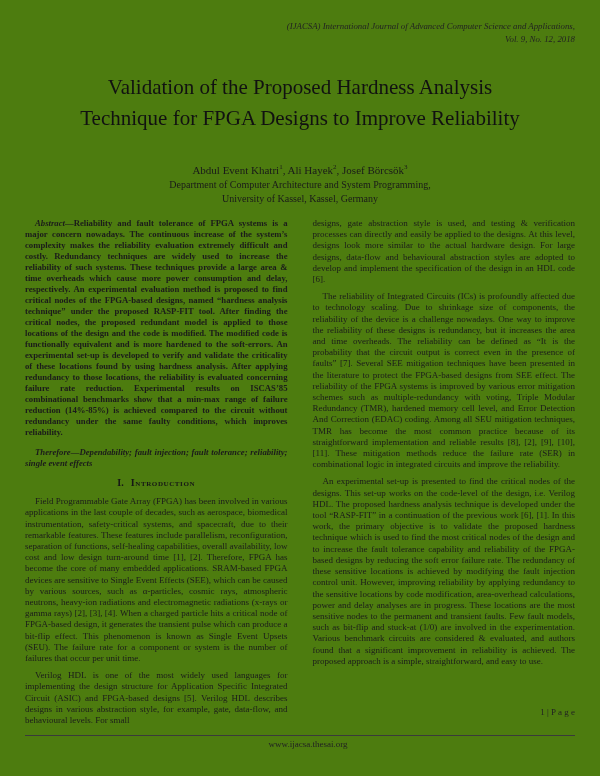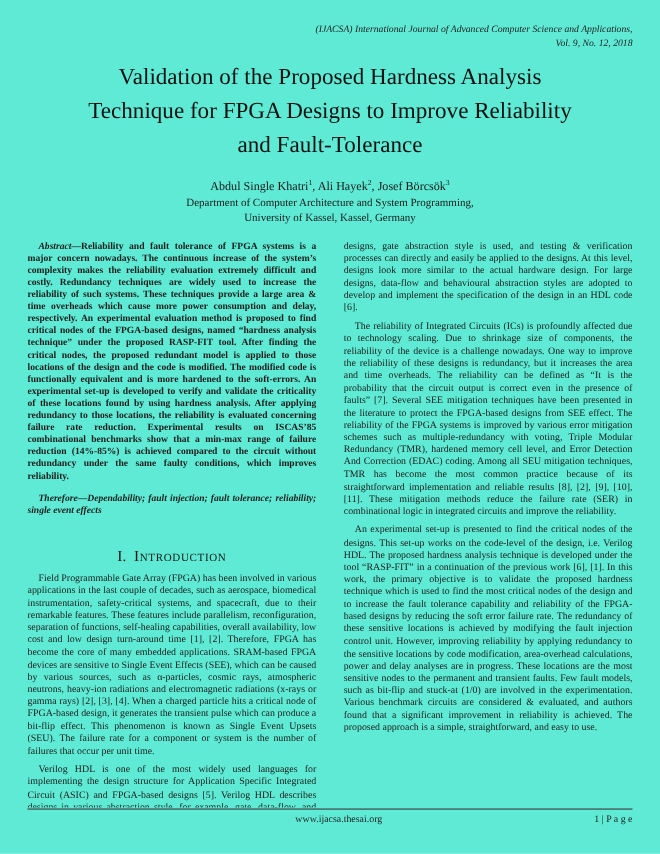--- a/index.html
+++ b/index.html
@@ -6,36 +6,36 @@
   body {
     width: 600px; height: 776px;
     background: #ffffff;
     font-family: "Liberation Serif", serif;
     color: #1c1c1c;
     -webkit-font-smoothing: antialiased;
   }
   .page {
     position: relative;
     width: 600px; height: 776px;
-    background: #5eead4;
+    background: #4d7c0f;
     overflow: hidden;
   }
   .journal-header {
     position: absolute;
     top: 20px; right: 25px;
     text-align: right;
     font-style: italic;
     font-size: 8.8px;
     line-height: 12.5px;
     color: #222;
   }
   .paper-title {
     position: absolute;
     top: 54px; left: 40px; right: 40px;
-    margin: 0;
+    margin: 18px;
     text-align: center;
     font-size: 21px;
     line-height: 31px;
     font-weight: normal;
     color: #111;
   }
   .authors-block {
     position: absolute;
     top: 163px; left: 0; right: 0;
     text-align: center;
@@ -80,24 +80,25 @@
   .keywords-para {
     margin: 0;
     text-indent: 10px;
     font-weight: bold;
     font-style: italic;
     font-size: 8.7px;
     line-height: 11px;
   }
   .section-heading {
     text-align: center;
-    margin: 32px 0 8px 0;
-    font-size: 14px;
+    margin: 8px 0 8px 0;
+    font-size: 10px;
     text-indent: 0;
     color: #161616;
+    font-weight: bold;
   }
   .section-heading .sc {
     font-variant: small-caps;
     letter-spacing: 0.6px;
     margin-left: 7px;
   }
   p.body-para {
     margin: 0 0 6px 0;
     text-indent: 10px;
   }
@@ -111,44 +112,43 @@
   .footer-url {
     position: absolute;
     top: 739px; left: 0; right: 0;
     text-align: center;
     font-size: 9px;
     color: #222;
     margin-left: 16px;
   }
   .footer-page {
     position: absolute;
-    top: 739px; right: 25px;
+    top: 707px; right: 25px;
     font-size: 9px;
     color: #222;
   }
 </style>
 </head>
 <body>
 
 <div class="page">
 
   <div class="journal-header">
     <div>(IJACSA) International Journal of Advanced Computer Science and Applications,</div>
     <div>Vol. 9, No. 12, 2018</div>
   </div>
 
   <h1 class="paper-title">
     <span>Validation of the Proposed Hardness Analysis</span><br>
     <span>Technique for FPGA Designs to Improve Reliability</span><br>
-    <span>and Fault-Tolerance</span>
   </h1>
 
   <div class="authors-block">
     <div class="author-names">
-      <span>Abdul Single Khatri</span><sup>1</sup><span>, Ali Hayek</span><sup>2</sup><span>, Josef Börcsök</span><sup>3</sup>
+      <span>Abdul Event Khatri</span><sup>1</sup><span>, Ali Hayek</span><sup>2</sup><span>, Josef Börcsök</span><sup>3</sup>
     </div>
     <div class="affiliation">Department of Computer Architecture and System Programming,</div>
     <div class="affiliation">University of Kassel, Kassel, Germany</div>
   </div>
 
   <div class="columns">
 
     <div class="col">
       <p class="abstract-para"><span class="abstract-label">Abstract—</span><span>Reliability and fault tolerance of FPGA systems is a major concern nowadays. The continuous increase of the system’s complexity makes the reliability evaluation extremely difficult and costly. Redundancy techniques are widely used to increase the reliability of such systems. These techniques provide a large area &amp; time overheads which cause more power consumption and delay, respectively. An experimental evaluation method is proposed to find critical nodes of the FPGA-based designs, named “hardness analysis technique” under the proposed RASP-FIT tool. After finding the critical nodes, the proposed redundant model is applied to those locations of the design and the code is modified. The modified code is functionally equivalent and is more hardened to the soft-errors. An experimental set-up is developed to verify and validate the criticality of these locations found by using hardness analysis. After applying redundancy to those locations, the reliability is evaluated concerning failure rate reduction. Experimental results on ISCAS’85 combinational benchmarks show that a min-max range of failure reduction (14%-85%) is achieved compared to the circuit without redundancy under the same faulty conditions, which improves reliability.</span></p>
       <p class="keywords-para"><span>Therefore—</span><span>Dependability; fault injection; fault tolerance; reliability; single event effects</span></p>

